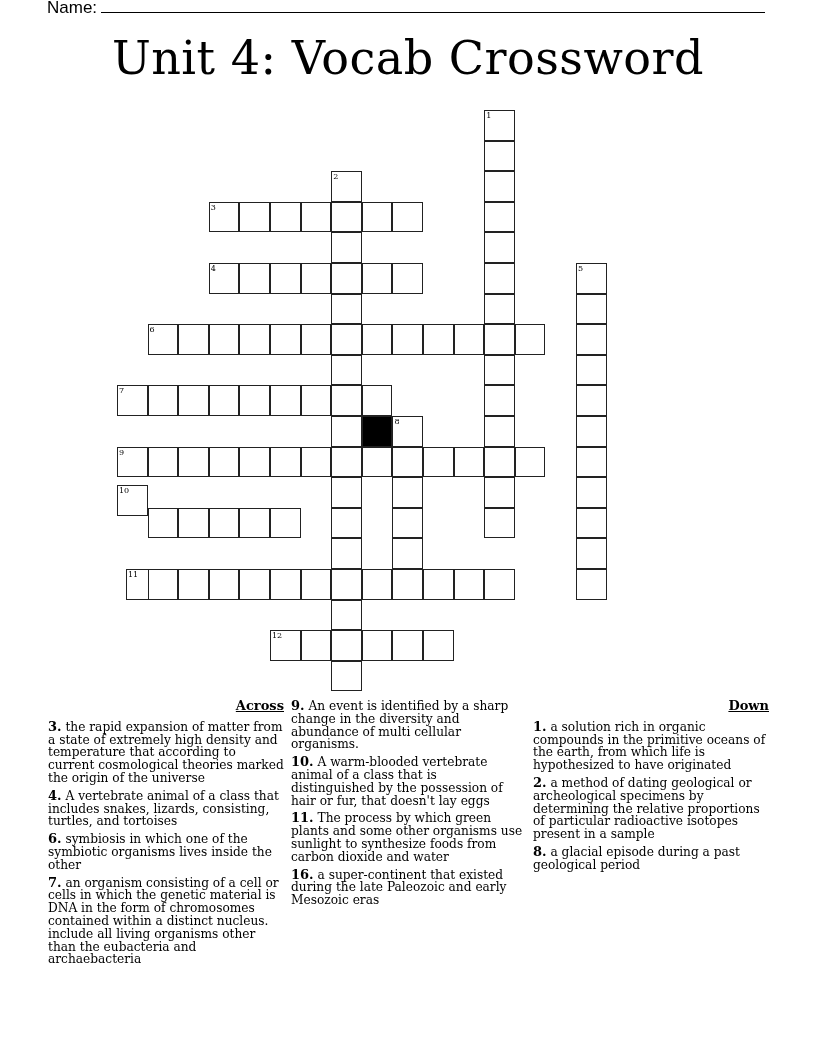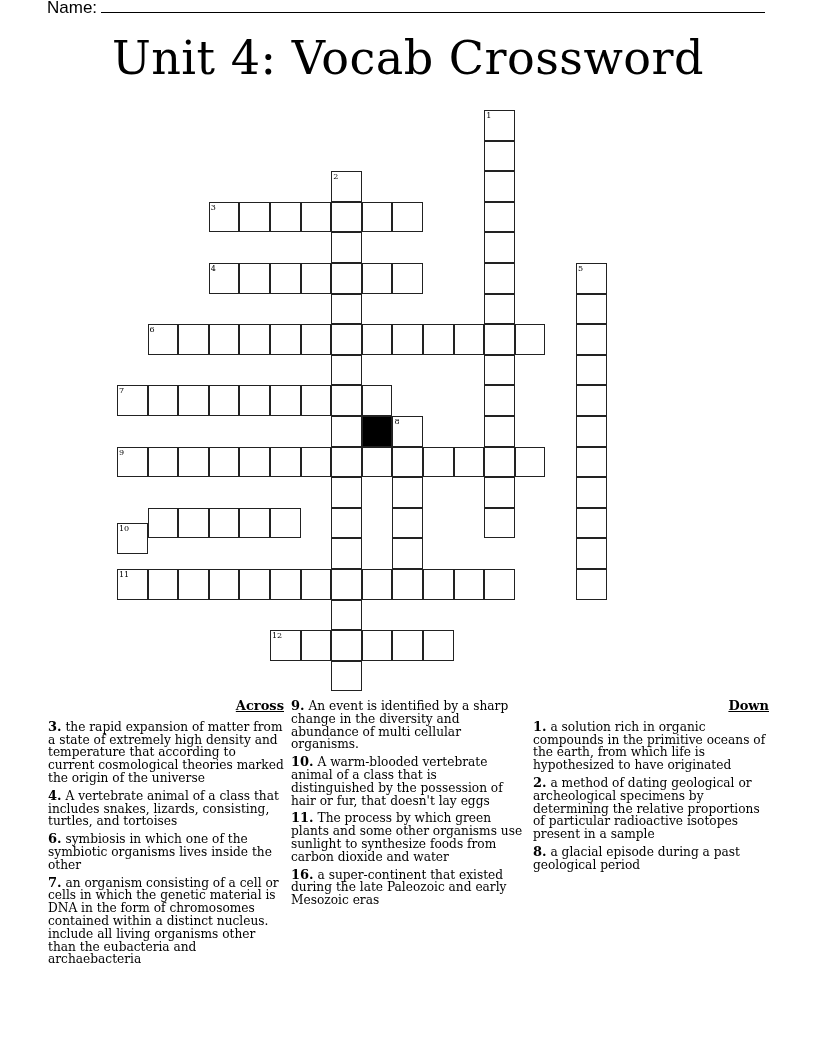--- a/index.html
+++ b/index.html
@@ -129,29 +129,29 @@
     <div class="cell" style="left: 147.6px; top: 446.6px;"></div>
     <div class="cell" style="left: 178.2px; top: 446.6px;"></div>
     <div class="cell" style="left: 208.8px; top: 446.6px;"></div>
     <div class="cell" style="left: 239.4px; top: 446.6px;"></div>
     <div class="cell" style="left: 270px; top: 446.6px;"></div>
     <div class="cell" style="left: 300.6px; top: 446.6px;"></div>
     <div class="cell" style="left: 361.8px; top: 446.6px;"></div>
     <div class="cell" style="left: 423px; top: 446.6px;"></div>
     <div class="cell" style="left: 453.6px; top: 446.6px;"></div>
     <div class="cell" style="left: 514.8px; top: 446.6px;"></div>
-    <div class="cell" style="left: 117px; top: 523px;">
+    <div class="cell" style="left: 117px; top: 485px;">
       <span class="num">10</span>
     </div>
     <div class="cell" style="left: 147.6px; top: 507.8px;"></div>
     <div class="cell" style="left: 178.2px; top: 507.8px;"></div>
     <div class="cell" style="left: 208.8px; top: 507.8px;"></div>
     <div class="cell" style="left: 239.4px; top: 507.8px;"></div>
     <div class="cell" style="left: 270px; top: 507.8px;"></div>
-    <div class="cell" style="left: 117px; top: 569px;">
+    <div class="cell" style="left: 126px; top: 569px;">
       <span class="num">11</span>
     </div>
     <div class="cell" style="left: 147.6px; top: 569px;"></div>
     <div class="cell" style="left: 178.2px; top: 569px;"></div>
     <div class="cell" style="left: 208.8px; top: 569px;"></div>
     <div class="cell" style="left: 239.4px; top: 569px;"></div>
     <div class="cell" style="left: 270px; top: 569px;"></div>
     <div class="cell" style="left: 300.6px; top: 569px;"></div>
     <div class="cell" style="left: 361.8px; top: 569px;"></div>
     <div class="cell" style="left: 392.4px; top: 569px;"></div>

